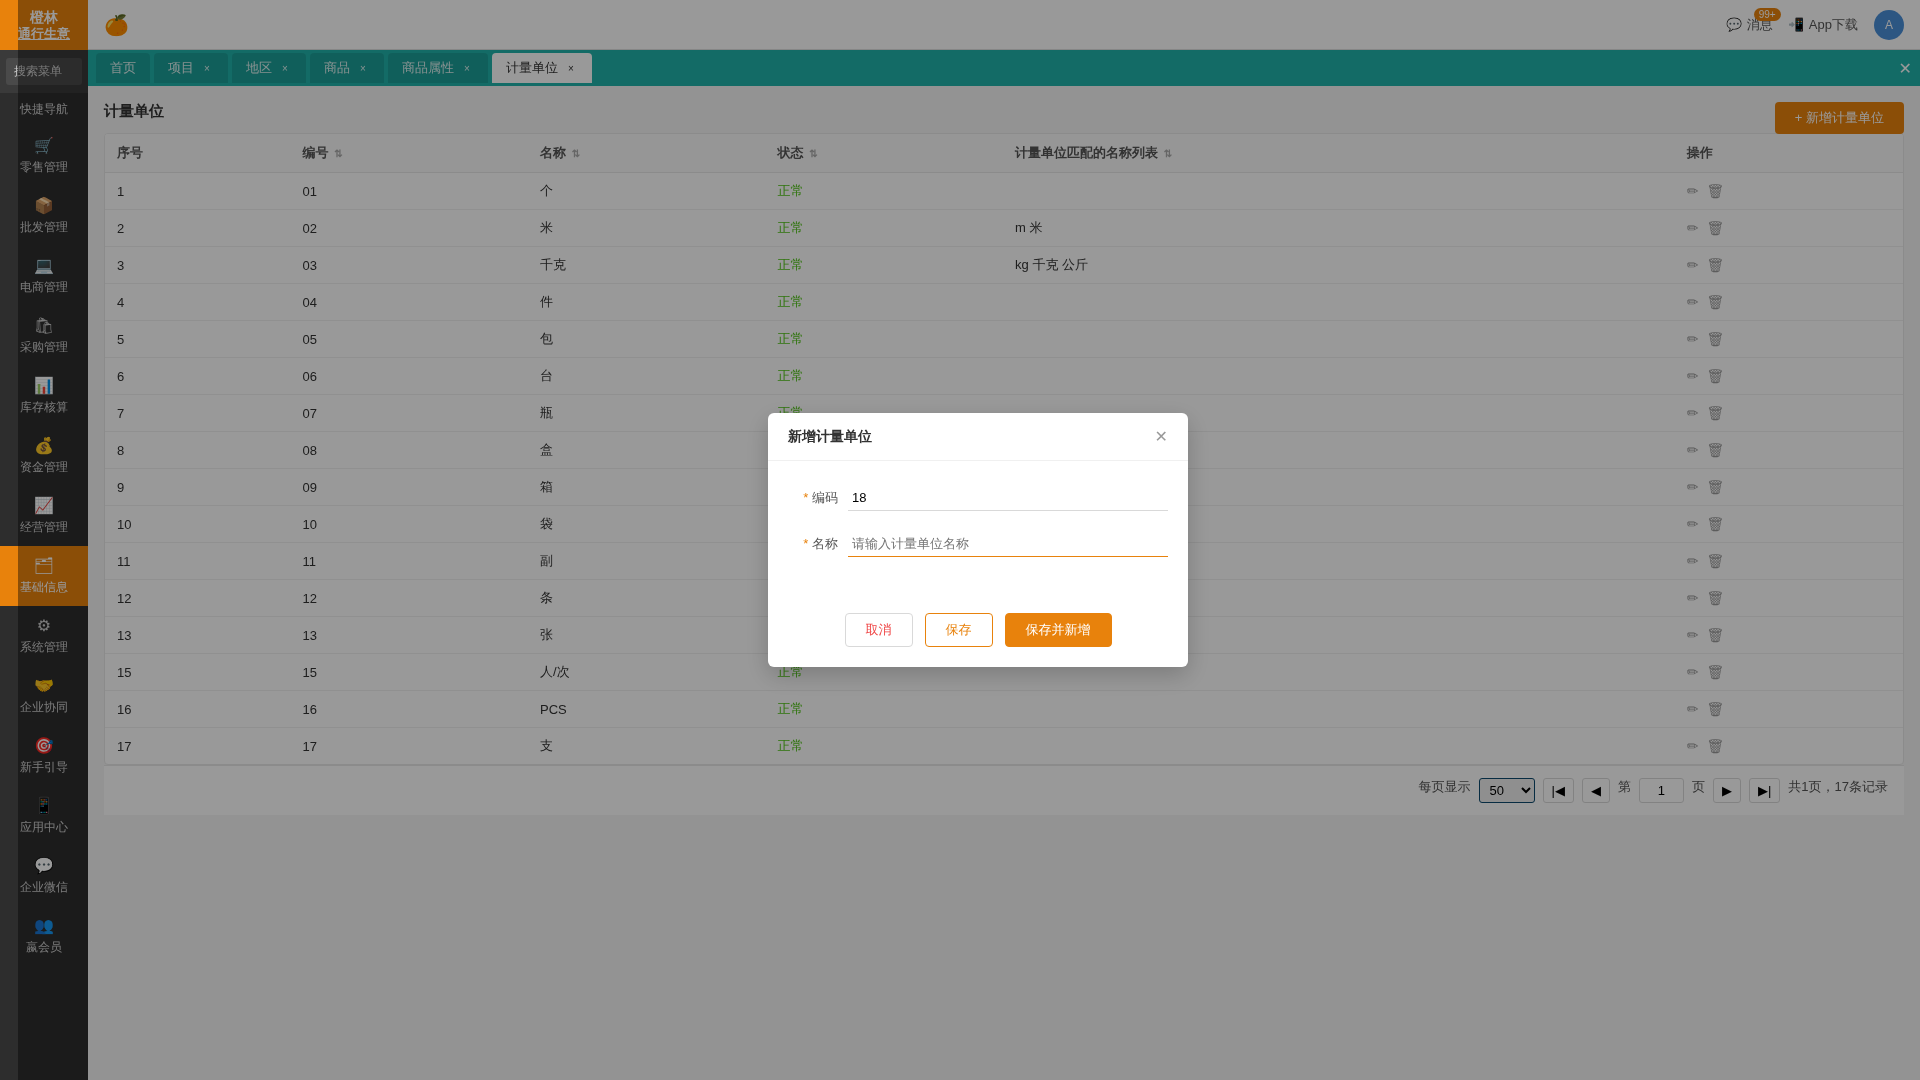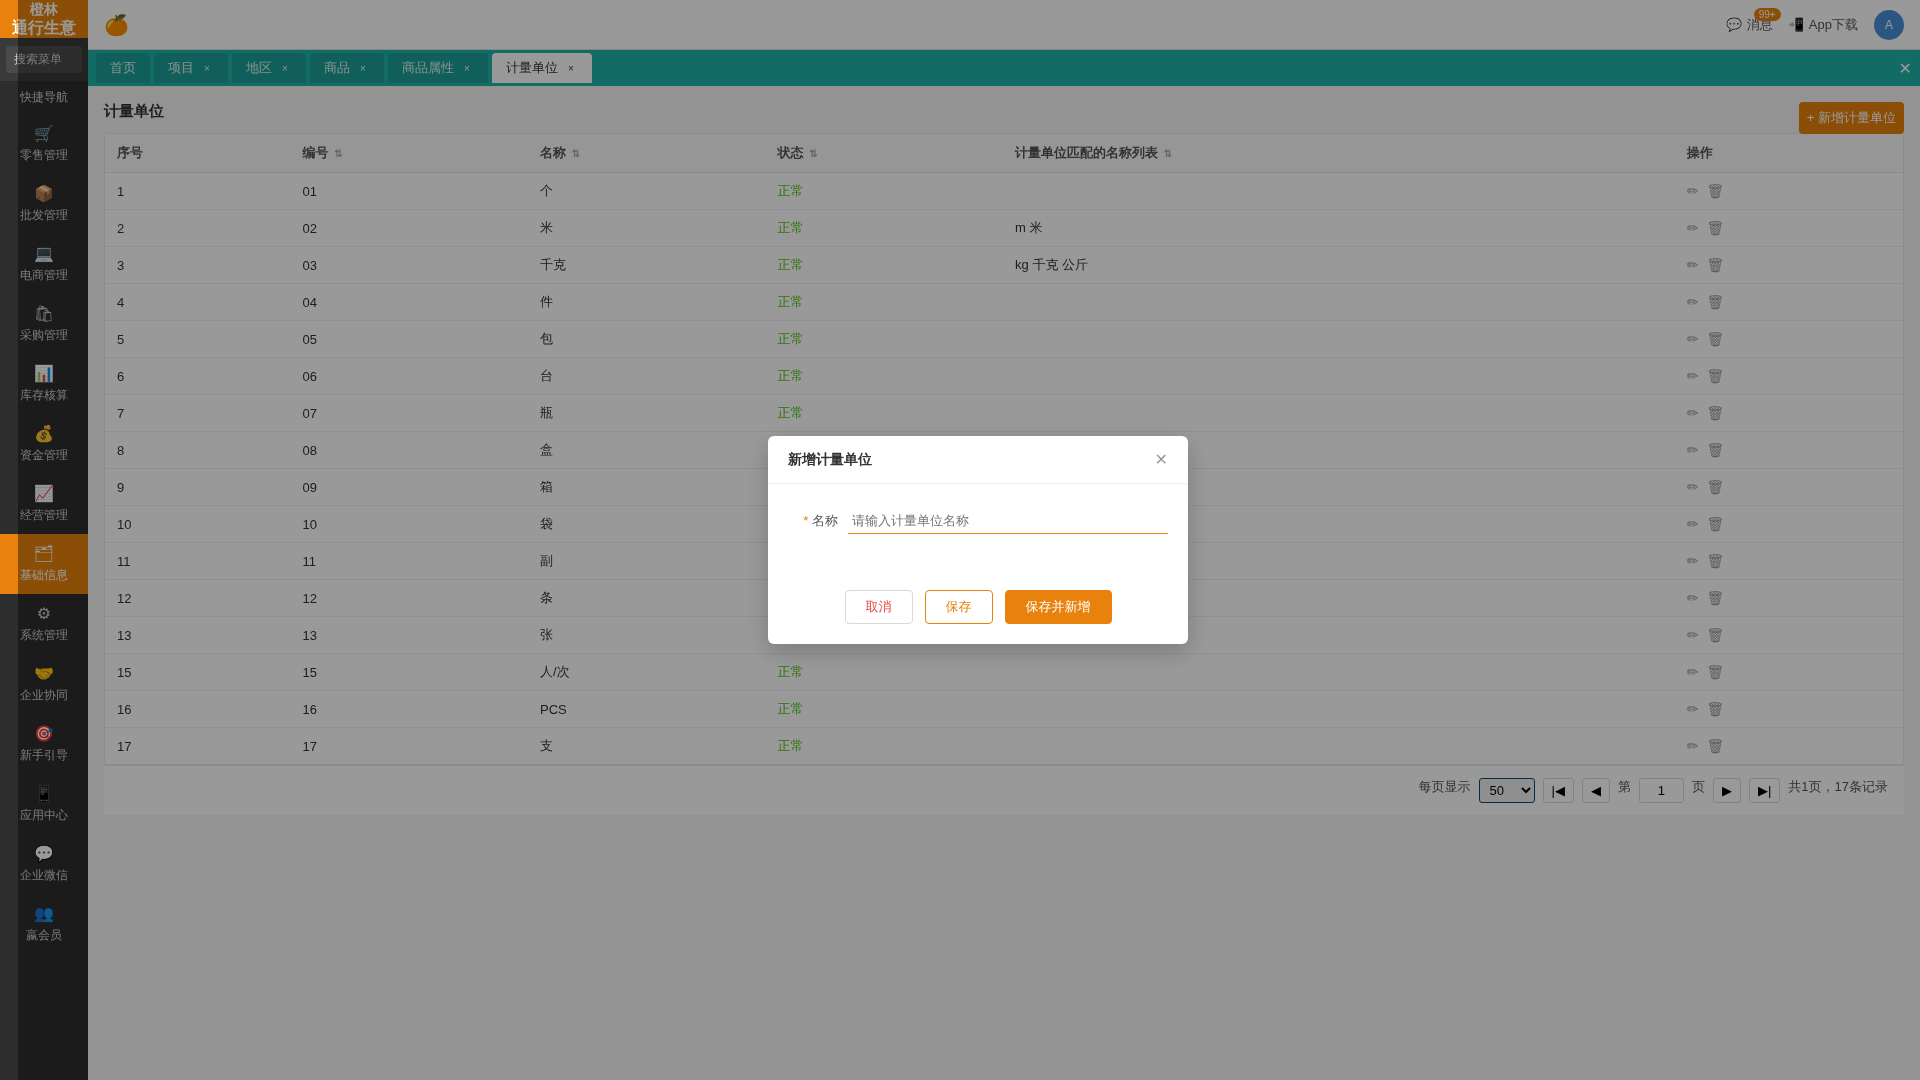--- a/index.html
+++ b/index.html
@@ -1,20 +1,20 @@
 <!DOCTYPE html>
 <html><head>
   <meta charset="utf-8">
   <style>
     * { box-sizing: border-box; margin: 0; padding: 0; }
     body { font-family: 'Microsoft YaHei', Arial, sans-serif; font-size: 13px; background: #f0f0f0; display: flex; height: 1080px; width: 1920px; overflow: hidden; }
 
     
     .sidebar { width: 88px; background: #2d2d2d; display: flex; flex-direction: column; height: 100%; flex-shrink: 0; }
-    .sidebar-logo { background: #e8820c; height: 38px; display: flex; align-items: center; justify-content: center; }
+    .sidebar-logo { background: #e8820c; height: 50px; display: flex; align-items: center; justify-content: center; }
     .sidebar-logo-text { color: white; font-size: 14px; font-weight: bold; text-align: center; line-height: 1.2; }
     .sidebar-search { padding: 8px 6px; background: #3a3a3a; }
     .sidebar-search-btn { width: 100%; background: #4a4a4a; border: none; color: #ccc; padding: 5px 8px; border-radius: 3px; cursor: pointer; font-size: 12px; text-align: left; }
     .sidebar-nav-btn { width: 100%; background: transparent; border: none; color: #ccc; padding: 8px 6px; cursor: pointer; font-size: 12px; text-align: center; }
     .sidebar-item { display: flex; flex-direction: column; align-items: center; padding: 10px 4px; cursor: pointer; color: #ccc; font-size: 12px; gap: 4px; }
     .sidebar-item.active { background: #e8820c; color: white; }
     .sidebar-item-icon { font-size: 16px; }
 
     
     .main { flex: 1; display: flex; flex-direction: column; background: #f5f5f5; }
@@ -30,21 +30,21 @@
     
     .tabbar { height: 36px; background: #20b2aa; display: flex; align-items: center; padding: 0 8px; gap: 4px; flex-shrink: 0; }
     .tab { display: flex; align-items: center; gap: 6px; padding: 6px 14px; border-radius: 4px 4px 0 0; cursor: pointer; font-size: 13px; color: rgba(255,255,255,0.85); background: rgba(0,0,0,0.1); }
     .tab.active { background: white; color: #333; }
     .tab-close { width: 14px; height: 14px; display: flex; align-items: center; justify-content: center; border-radius: 50%; font-size: 10px; color: inherit; }
     .tabbar-close-btn { margin-left: auto; color: white; cursor: pointer; font-size: 16px; }
 
     
     .content { flex: 1; padding: 16px; overflow: auto; position: relative; }
     .page-title { font-size: 15px; font-weight: bold; color: #333; margin-bottom: 12px; }
-    .add-btn { position: absolute; top: 16px; right: 16px; background: #e8820c; color: white; border: none; padding: 7px 8px; border-radius: 4px; cursor: pointer; font-size: 13px; }
+    .add-btn { position: absolute; top: 16px; right: 16px; background: #e8820c; color: white; border: none; padding: 7px 20px; border-radius: 4px; cursor: pointer; font-size: 13px; }
 
     
     .table-container { background: white; border-radius: 4px; overflow: hidden; border: 1px solid #e8e8e8; }
     table { width: 100%; border-collapse: collapse; }
     thead tr { background: #fafafa; }
     th { padding: 10px 12px; text-align: left; font-weight: bold; color: #555; font-size: 13px; border-bottom: 1px solid #e8e8e8; white-space: nowrap; }
     td { padding: 9px 12px; border-bottom: 1px solid #f0f0f0; font-size: 13px; color: #333; }
     tr:last-child td { border-bottom: none; }
     .sort-icon { color: #aaa; font-size: 10px; margin-left: 2px; }
     .status-normal { color: #52c41a; }
@@ -73,21 +73,21 @@
     .btn-save { background: white; border: 1px solid #e8820c; color: #e8820c; padding: 7px 20px; border-radius: 4px; cursor: pointer; font-size: 13px; }
     .btn-save-new { background: #e8820c; border: 1px solid #e8820c; color: white; padding: 7px 20px; border-radius: 4px; cursor: pointer; font-size: 13px; }
   </style>
 </head>
 <body>
 
 <div class="sidebar">
   <div class="sidebar-logo">
     <div class="sidebar-logo-text">
       <div>橙林</div>
-      <div style="font-size:16px;">通行生意</div>
+      <div style="font-size:13px;text-decoration:underline;">通行生意</div>
     </div>
   </div>
 
   <div class="sidebar-search">
     <button class="sidebar-search-btn">搜索菜单</button>
   </div>
 
   <button class="sidebar-nav-btn">快捷导航</button>
 
   <div style="flex:1; overflow-y:auto;">
@@ -448,20 +448,26 @@
 
 <div class="modal-overlay">
   <div class="modal">
     <div class="modal-header">
       <span class="modal-title">新增计量单位</span>
       <button class="modal-close">✕</button>
     </div>
     <div class="modal-body">
       <div class="form-row">
         <span class="form-label">
+          <span style="color:#e8820c;">*</span> 编码
+        </span>
+        <input class="form-input" type="text" value="18" style="">
+      </div>
+      <div class="form-row">
+        <span class="form-label">
           <span style="color:#e8820c;">*</span> 名称
         </span>
         <input class="form-input active-input" type="text" placeholder="请输入计量单位名称" style="">
       </div>
     </div>
     <div class="modal-footer">
       <button class="btn-cancel">取消</button>
       <button class="btn-save">保存</button>
       <button class="btn-save-new">保存并新增</button>
     </div>

